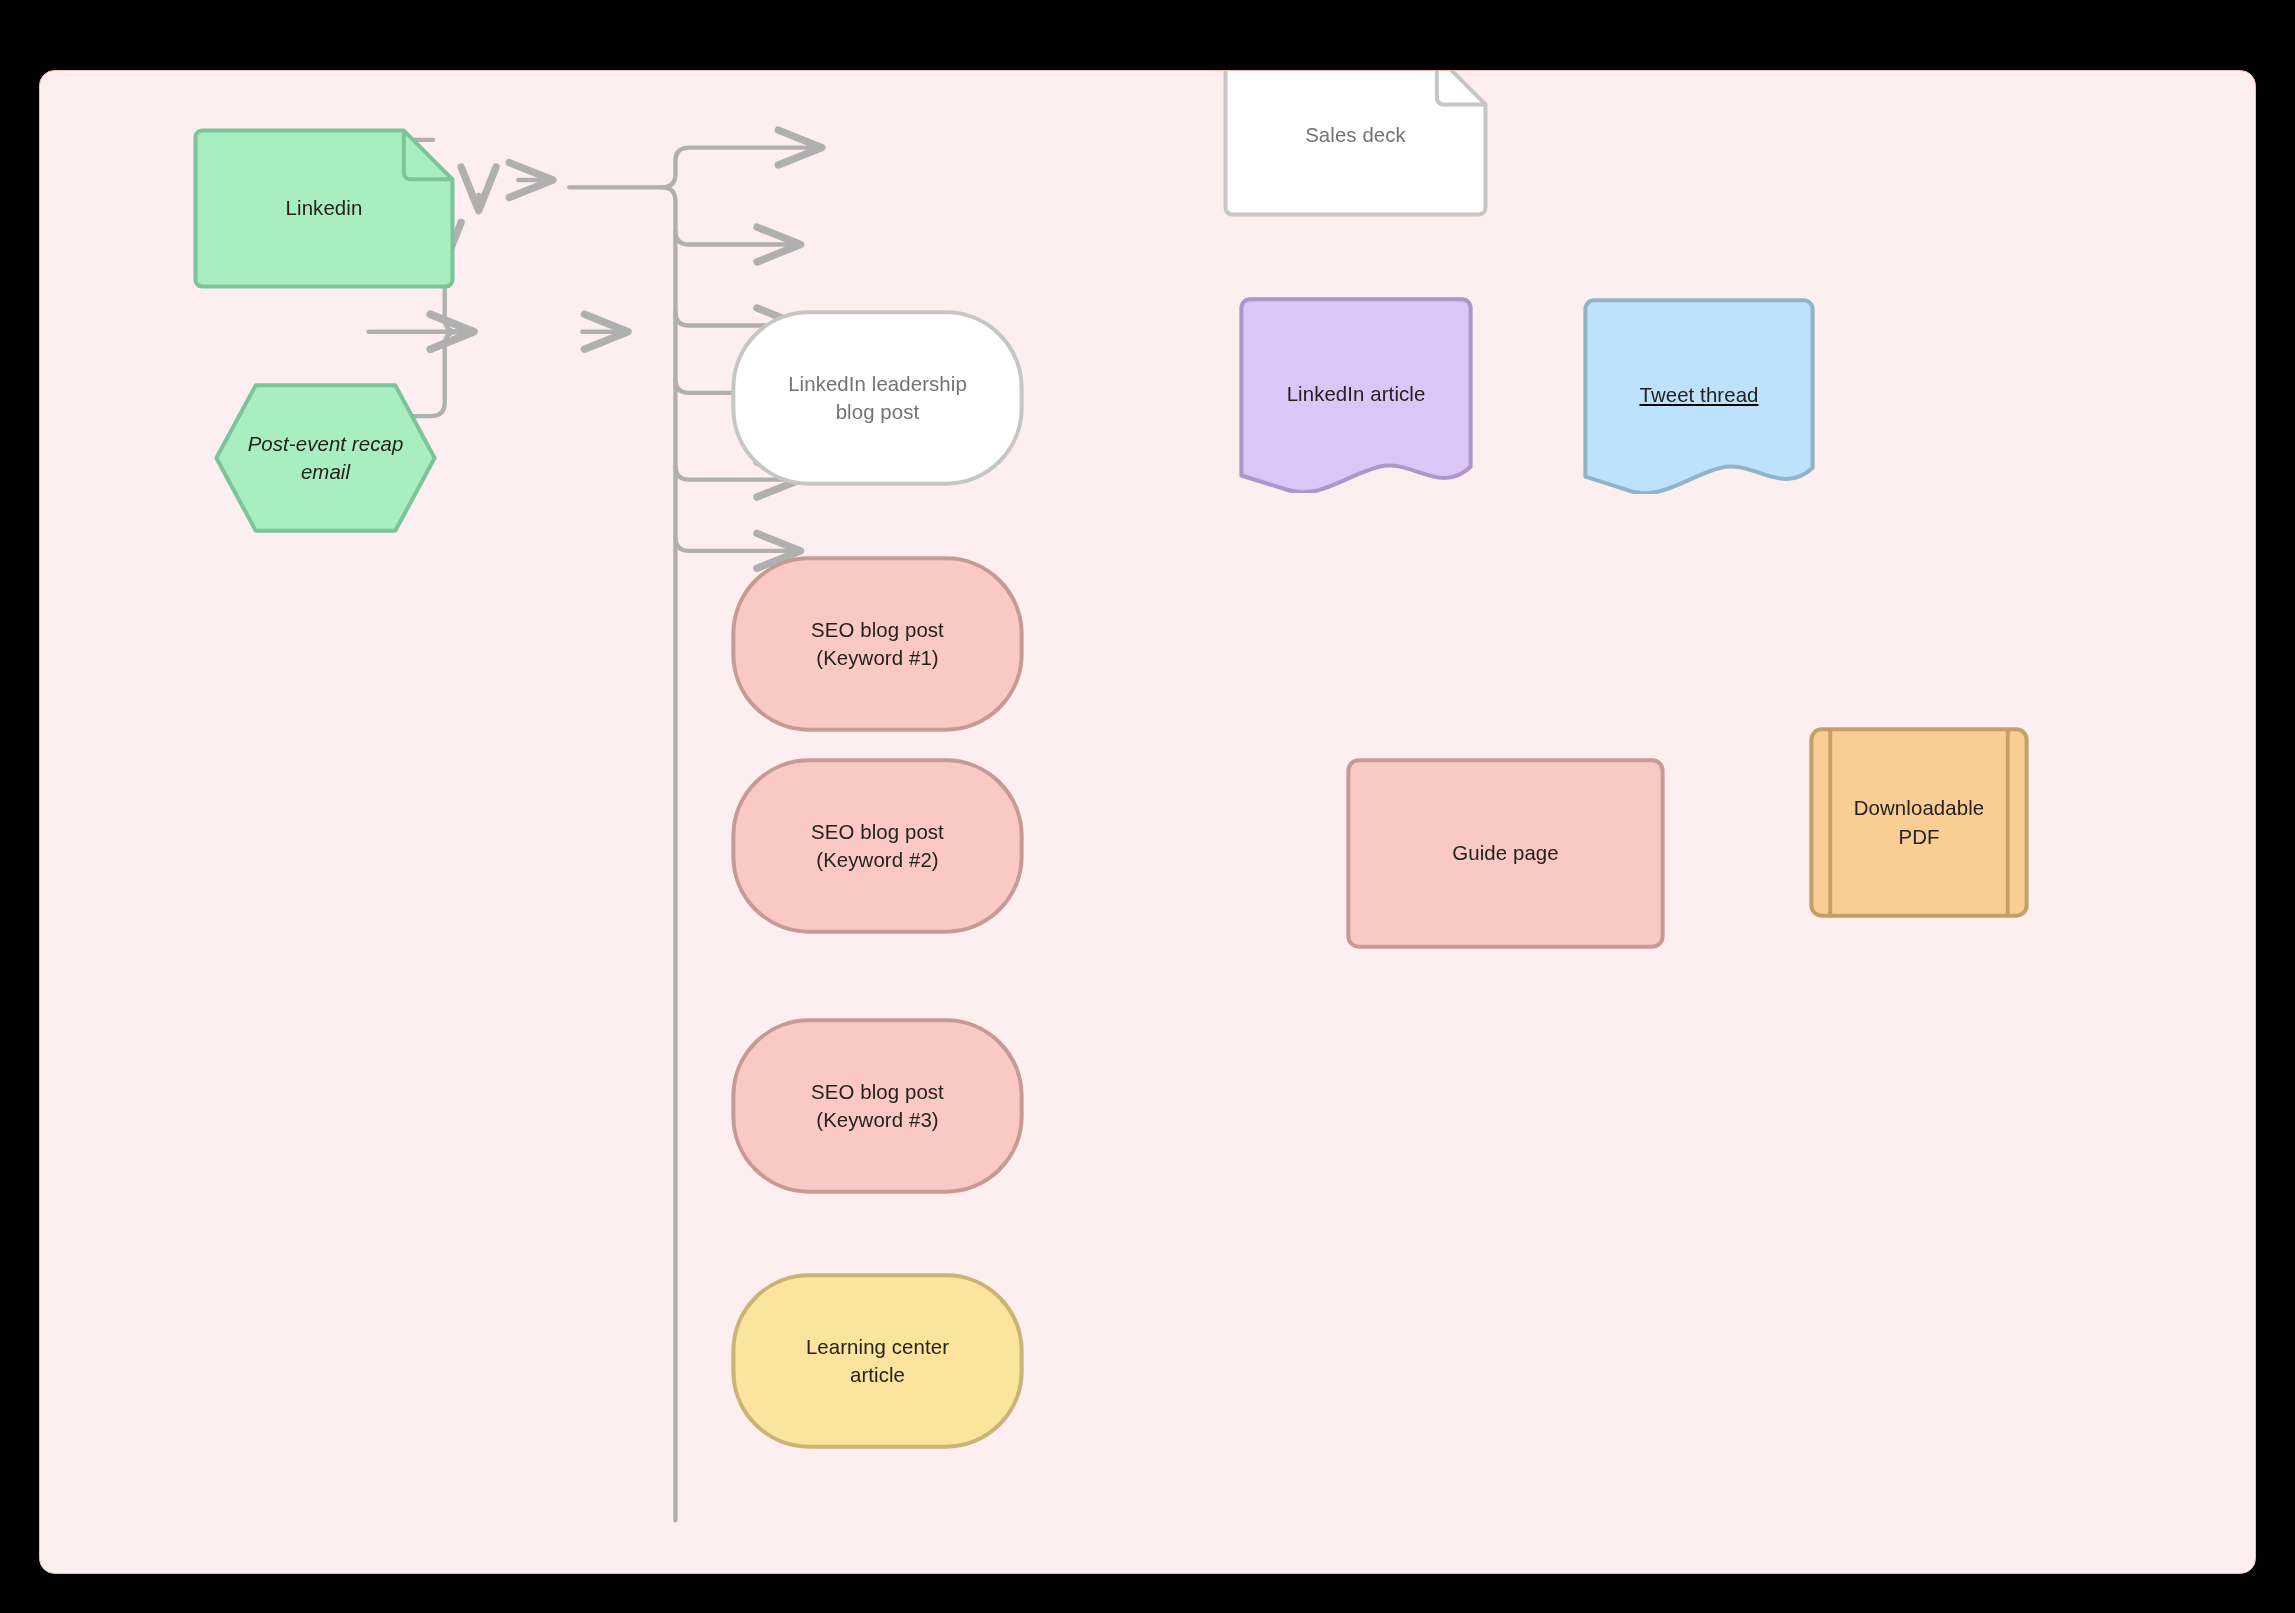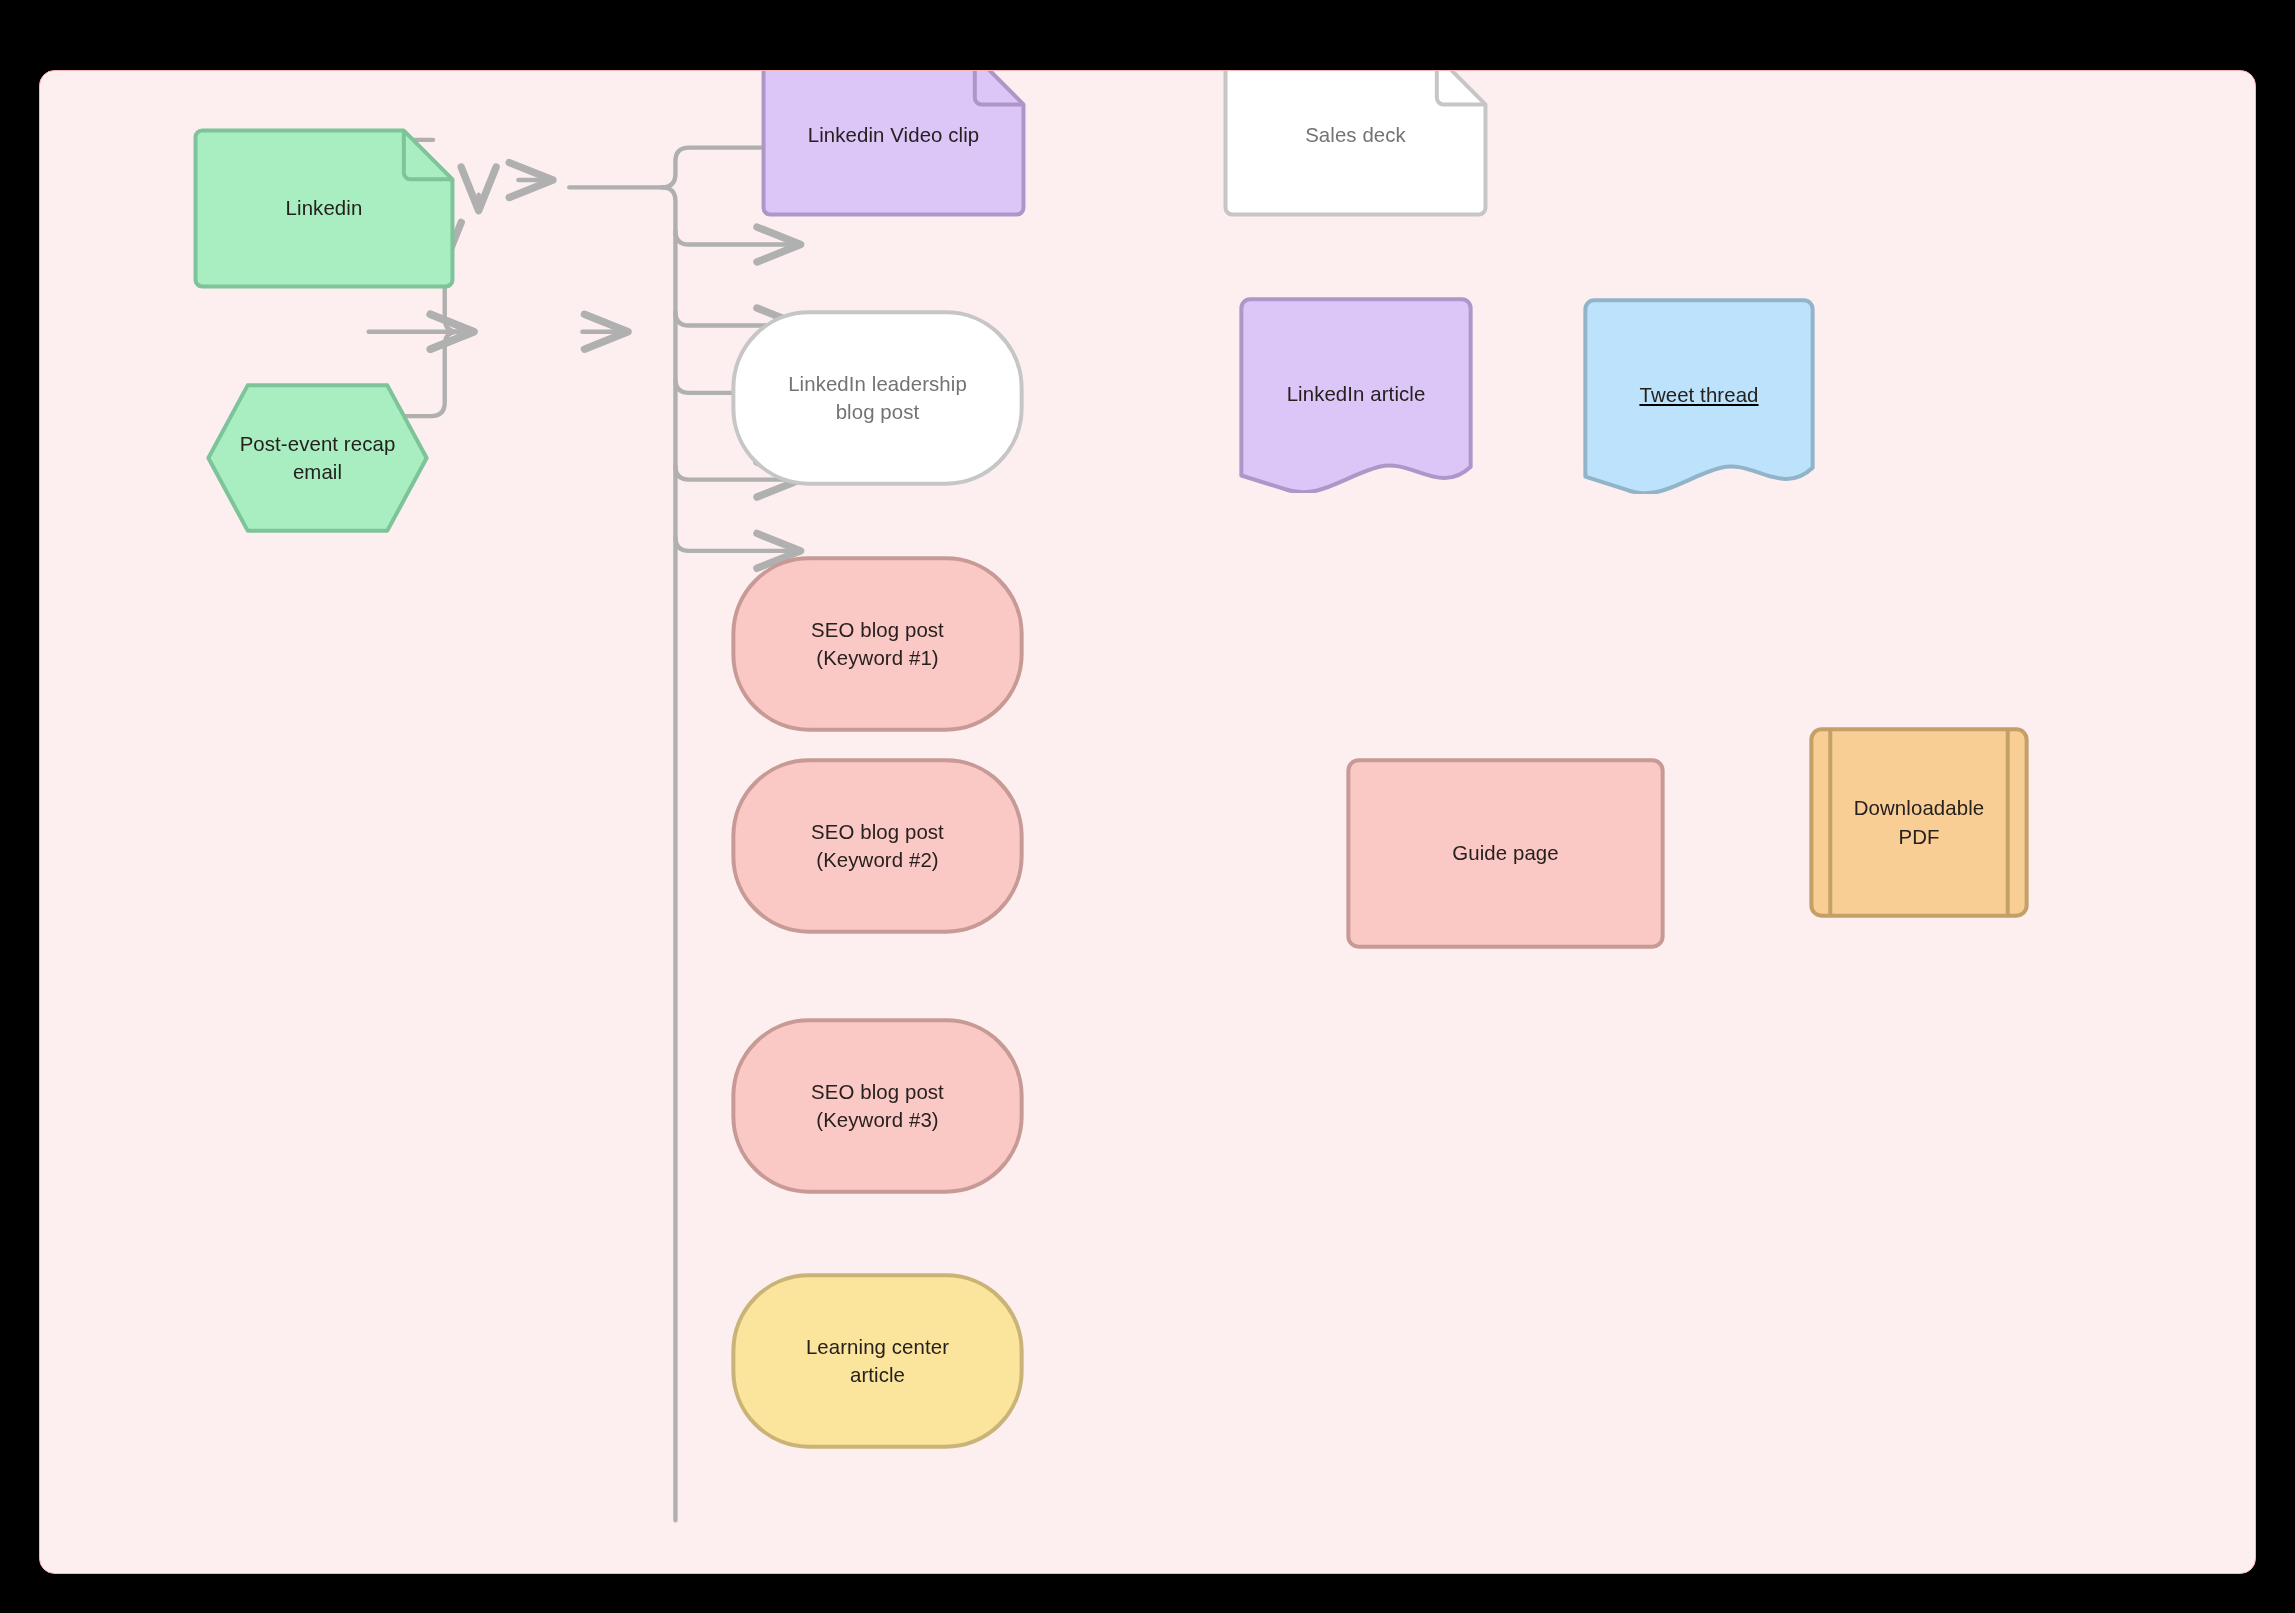--- a/index.html
+++ b/index.html
@@ -75,35 +75,28 @@
     </svg>
 
     <div class="node" style="left:149px;top:53px;width:270px;height:169px;">
       <svg class="shapesvg" viewBox="0 0 186 116" preserveAspectRatio="none">
         <path d="M4.5,9 A4.5,4.5 0 0 1 9,4.5 L148,4.5 L181.5,38 L181.5,107 A4.5,4.5 0 0 1 177,111.5 L9,111.5 A4.5,4.5 0 0 1 4.5,107 Z" fill="#A8EEC1" stroke="#7DC49A" stroke-width="4" stroke-linejoin="round" vector-effect="non-scaling-stroke"></path>
         <path d="M148,4.5 L148,33.5 A4.5,4.5 0 0 0 152.5,38 L181.5,38" fill="none" stroke="#7DC49A" stroke-width="4" stroke-linejoin="round" vector-effect="non-scaling-stroke"></path>
       </svg>
       <span class="lbl">Linkedin</span>
     </div>
 
-    <div class="node" style="left:164px;top:310px;width:227px;height:154px;">
+    <div class="node" style="left:172px;top:310px;width:227px;height:154px;font-style:italic;">
       <svg class="shapesvg" viewBox="0 0 156 106" preserveAspectRatio="none">
         <path d="M30,3 L126,3 L153,53 L126,103 L30,103 L3,53 Z" fill="#A8EEC1" stroke="#7DC49A" stroke-width="4" stroke-linejoin="round" vector-effect="non-scaling-stroke"></path>
       </svg>
       <span class="lbl">Post-event recap
 email</span>
     </div>
 
-    <div class="node" style="left:717px;top:-22px;width:273px;height:172px;">
-      <svg class="shapesvg" viewBox="0 0 188 118" preserveAspectRatio="none">
-        <path d="M4.5,9 A4.5,4.5 0 0 1 9,4.5 L150,4.5 L183.5,38 L183.5,109 A4.5,4.5 0 0 1 179,113.5 L9,113.5 A4.5,4.5 0 0 1 4.5,109 Z" fill="#DCC6F7" stroke="#AE96C9" stroke-width="4" stroke-linejoin="round" vector-effect="non-scaling-stroke"></path>
-        <path d="M150,4.5 L150,33.5 A4.5,4.5 0 0 0 154.5,38 L183.5,38" fill="none" stroke="#AE96C9" stroke-width="4" stroke-linejoin="round" vector-effect="non-scaling-stroke"></path>
-      </svg>
-      <span class="lbl">Linkedin Video clip</span>
-    </div>
 
     <div class="node white" style="left:1179px;top:-22px;width:273px;height:172px;">
       <svg class="shapesvg" viewBox="0 0 188 118" preserveAspectRatio="none">
         <path d="M4.5,9 A4.5,4.5 0 0 1 9,4.5 L150,4.5 L183.5,38 L183.5,109 A4.5,4.5 0 0 1 179,113.5 L9,113.5 A4.5,4.5 0 0 1 4.5,109 Z" fill="#FFFFFF" stroke="#C6C6C6" stroke-width="4" stroke-linejoin="round" vector-effect="non-scaling-stroke"></path>
         <path d="M150,4.5 L150,33.5 A4.5,4.5 0 0 0 154.5,38 L183.5,38" fill="none" stroke="#C6C6C6" stroke-width="4" stroke-linejoin="round" vector-effect="non-scaling-stroke"></path>
       </svg>
       <span class="lbl">Sales deck</span>
     </div>
 
     <div class="node white" style="left:689px;top:237px;width:297px;height:180px;">

